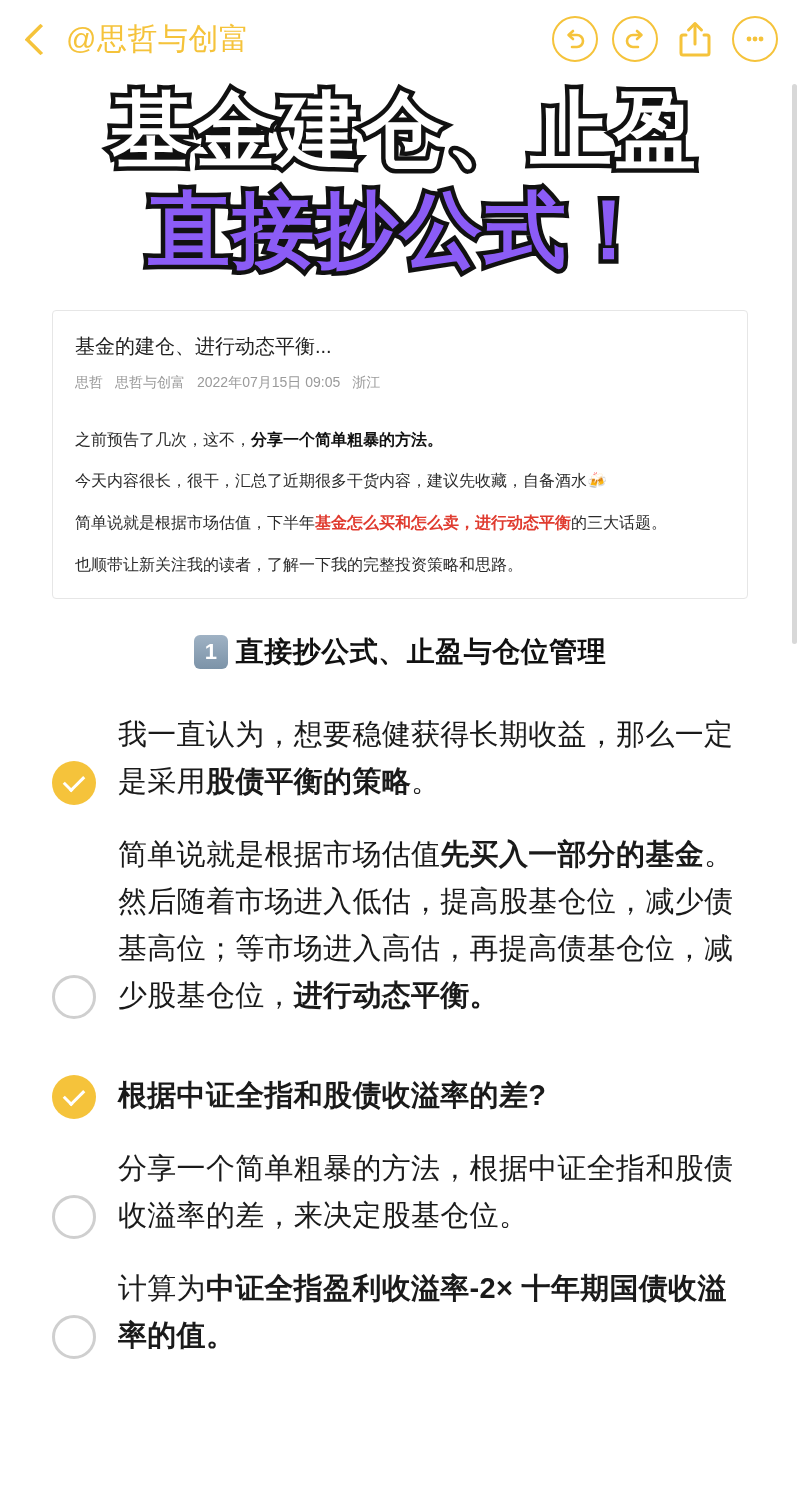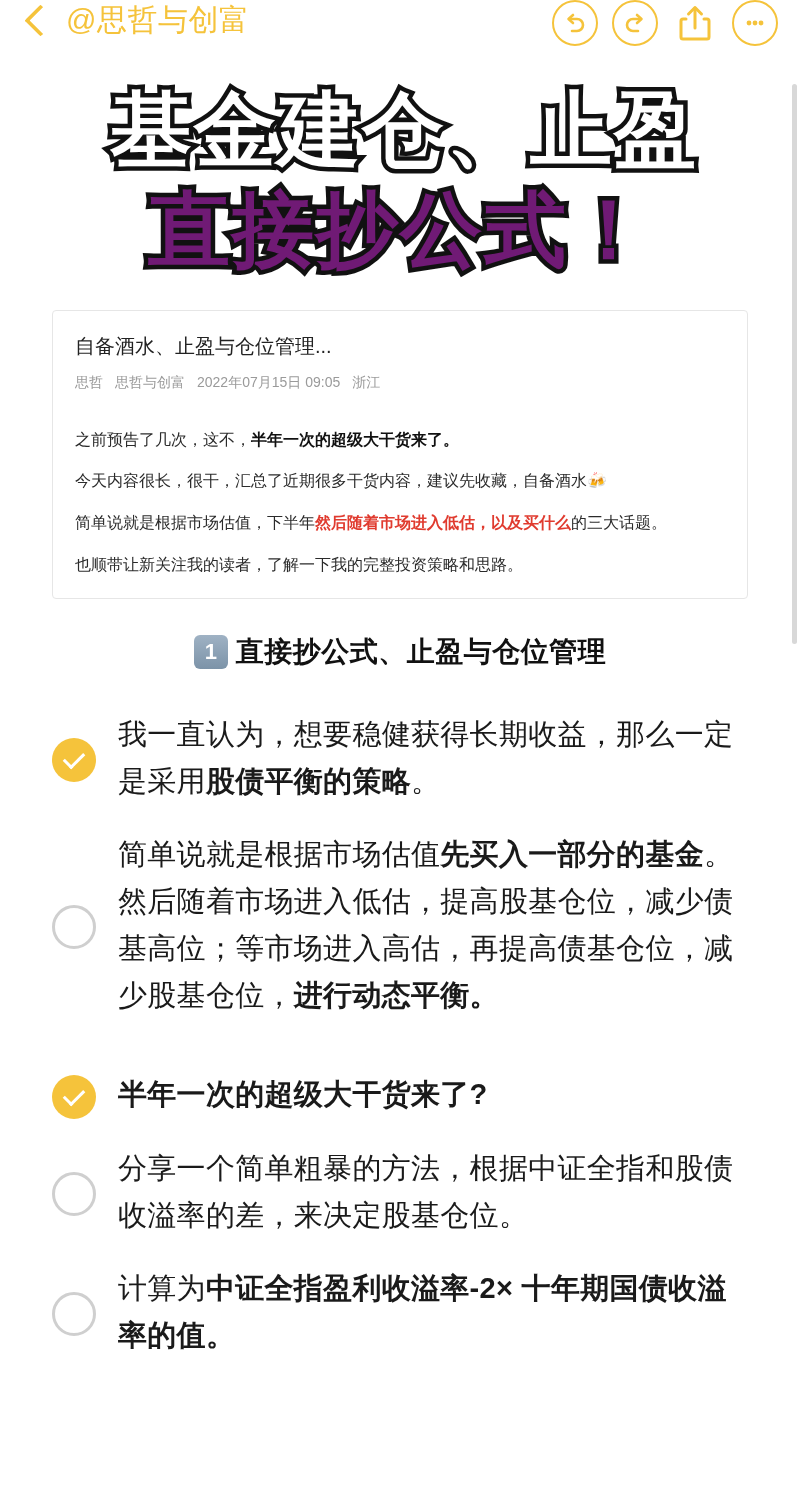--- a/index.html
+++ b/index.html
@@ -9,20 +9,21 @@
     background: #ffffff;
     font-family: "Liberation Sans", "DejaVu Sans", sans-serif;
     overflow: hidden;
   }
   body { position: relative; }
 
   
   .topbar {
     height: 78px;
     display: flex;
+    align-items: center;
     padding: 0 22px;
     gap: 14px;
     background: #fff;
   }
   .back-chevron {
     width: 30px; height: 40px;
     position: relative;
     flex: 0 0 auto;
     cursor: pointer;
   }
@@ -78,21 +79,21 @@
   .hero-line1 {
     font-size: 82px;
     color: #ffffff;
     -webkit-text-stroke: 9px #111;
     paint-order: stroke fill;
     margin-bottom: 8px;
     padding-left: 8px;
   }
   .hero-line2 {
     font-size: 82px;
-    color: #701a75;
+    color: #8b5cf6;
     -webkit-text-stroke: 9px #111;
     paint-order: stroke fill;
   }
 
   
   .quote-card {
     margin: 30px 52px 0 52px;
     border: 1px solid #e6e6e6;
     border-radius: 4px;
     background: #fff;
@@ -149,21 +150,21 @@
     color: #111;
     letter-spacing: 0.5px;
   }
 
   
   .list {
     margin: 40px 52px 0 52px;
   }
   .list-item {
     display: flex;
-    align-items: center;
+    align-items: flex-end;
     gap: 22px;
     margin-bottom: 26px;
   }
   .list-item.gap-top { margin-top: 52px; }
   .bullet {
     width: 44px; height: 44px;
     border-radius: 50%;
     flex: 0 0 auto;
     margin-top: 4px;
     display: flex;
@@ -243,52 +244,52 @@
     </svg>
   </div>
 </div>
 
 <div class="hero">
   <div class="hero-line hero-line1">基金建仓、止盈</div>
   <div class="hero-line hero-line2">直接抄公式！</div>
 </div>
 
 <div class="quote-card">
-  <div class="quote-title">自备酒水、止盈与仓位管理...</div>
+  <div class="quote-title">基金的建仓、进行动态平衡...</div>
   <div class="quote-meta">
     <span>思哲</span>
     <span>思哲与创富</span>
     <span>2022年07月15日 09:05</span>
     <span>浙江</span>
   </div>
   <div id="quote-body">
-      <div class="quote-p"><span>之前预告了几次，这不，</span><b>半年一次的超级大干货来了。</b></div>
+      <div class="quote-p"><span>之前预告了几次，这不，</span><b>分享一个简单粗暴的方法。</b></div>
       <div class="quote-p"><span>今天内容很长，很干，汇总了近期很多干货内容，建议先收藏，自备酒水🍻</span></div>
-      <div class="quote-p"><span>简单说就是根据市场估值，下半年</span><b class="red">然后随着市场进入低估，以及买什么</b><span>的三大话题。</span></div>
+      <div class="quote-p"><span>简单说就是根据市场估值，下半年</span><b class="red">基金怎么买和怎么卖，进行动态平衡</b><span>的三大话题。</span></div>
       <div class="quote-p"><span>也顺带让新关注我的读者，了解一下我的完整投资策略和思路。</span></div>
     </div>
 </div>
 
 <div class="section-head">
   <div class="num-badge">1</div>
   <div class="section-title">直接抄公式、止盈与仓位管理</div>
 </div>
 
 <div class="list" id="checklist">
     <div class="list-item">
       <div class="bullet checked"></div>
       <div class="item-text"><span>我一直认为，想要稳健获得长期收益，那么一定是采用</span><b>股债平衡的策略</b><span>。</span></div>
     </div>
     <div class="list-item">
       <div class="bullet empty"></div>
       <div class="item-text"><span>简单说就是根据市场估值</span><b>先买入一部分的基金</b><span>。然后随着市场进入低估，提高股基仓位，减少债基高位；等市场进入高估，再提高债基仓位，减少股基仓位，</span><b>进行动态平衡。</b></div>
     </div>
     <div class="list-item gap-top">
       <div class="bullet checked"></div>
-      <div class="item-text bold-all"><b>半年一次的超级大干货来了?</b></div>
+      <div class="item-text bold-all"><b>根据中证全指和股债收溢率的差?</b></div>
     </div>
     <div class="list-item">
       <div class="bullet empty"></div>
       <div class="item-text"><span>分享一个简单粗暴的方法，根据中证全指和股债收溢率的差，来决定股基仓位。</span></div>
     </div>
     <div class="list-item">
       <div class="bullet empty"></div>
       <div class="item-text"><span>计算为</span><b>中证全指盈利收溢率-2× 十年期国债收溢率的值。</b></div>
     </div>
   </div>

